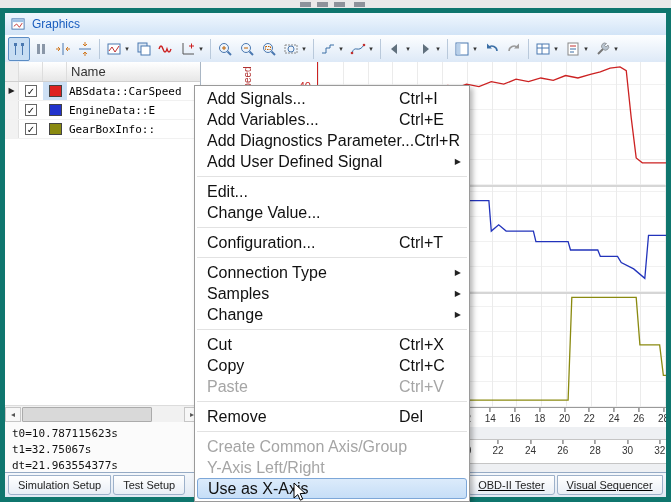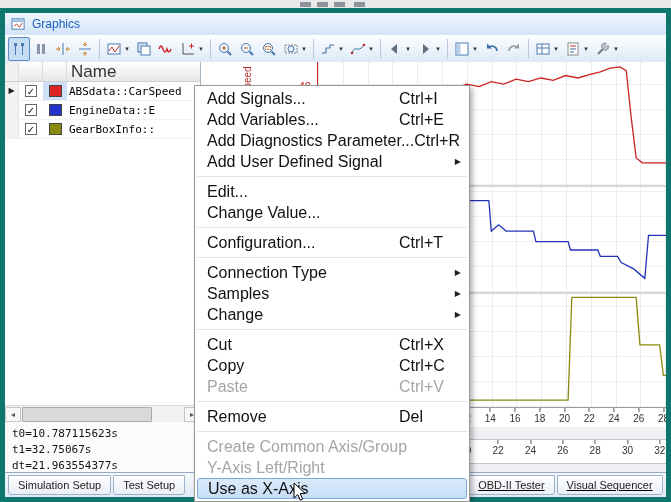--- a/index.html
+++ b/index.html
@@ -29,21 +29,21 @@
   .tb-arrow{display:none;width:8px;text-align:center;font-size:7px;color:#333;}
   .tb-arrow::after{content:"▾";}
   .tb-item.dropdown .tb-arrow{display:inline-block;}
 
   
   .mainarea{position:absolute;left:0;top:49px;right:0;bottom:25px;background:#fff;}
 
   
   .signal-panel{position:absolute;left:0;top:0;width:196px;height:100%;box-sizing:border-box;
                 border-right:1px solid #a9b6c4;background:#fff;}
-  .sig-header{height:19px;display:flex;font-size:17px;color:#333;
+  .sig-header{height:19px;display:flex;font-size:13px;color:#333;
               background:linear-gradient(#ffffff,#e7e7e7);border-bottom:1px solid #cfcfcf;}
   .hcell{height:100%;box-sizing:border-box;border-right:1px solid #ddd;}
   .hcell.gutter{width:14px;background:#f0f0f0;}
   .hcell.check{width:24px;}
   .hcell.color{width:24px;}
   .hcell.name{flex:1;border-right:none;display:flex;align-items:center;padding-left:4px;}
   .sigrow{height:18px;display:flex;align-items:center;font-size:11px;border-bottom:1px solid #f1f1f1;}
   .cell{display:flex;align-items:center;justify-content:center;height:100%;box-sizing:border-box;}
   .cell.gutter{width:14px;background:#f2f2f2;border-right:1px solid #e0e0e0;}
   .rowarrow{display:none;font-size:8px;color:#222;line-height:1;}

